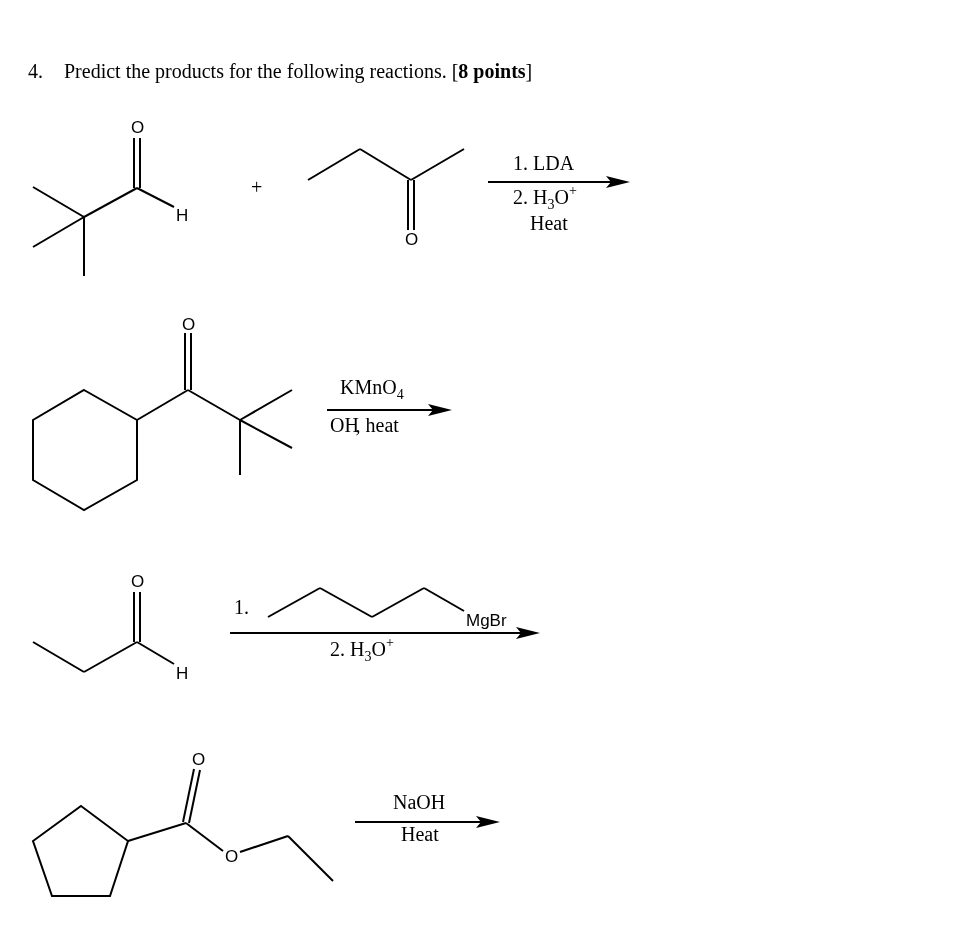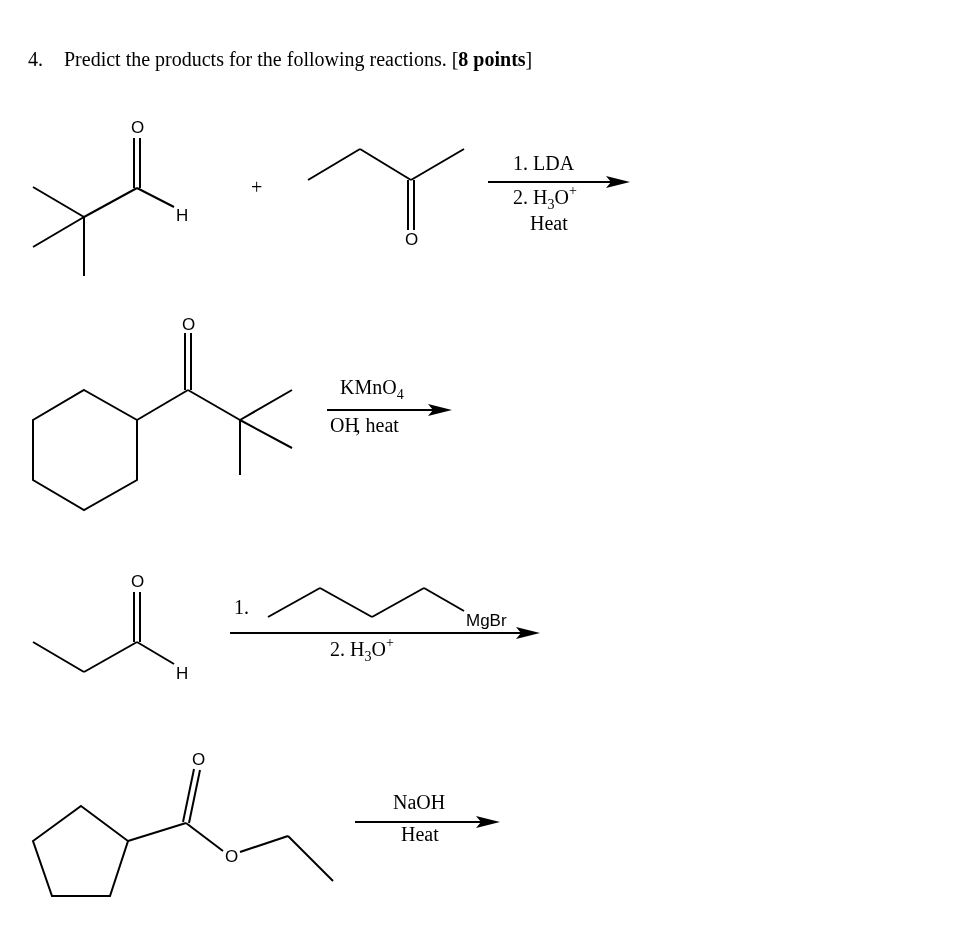--- a/index.html
+++ b/index.html
@@ -1,18 +1,18 @@
 <!DOCTYPE html>
 <html><head>
 <meta charset="utf-8">
 <style>
   html, body { margin: 0; padding: 0; background: #ffffff; }
   body { width: 964px; height: 936px; position: relative; overflow: hidden; }
   .question {
-    position: absolute; left: 28px; top: 48px;
+    position: absolute; left: 28px; top: 60px;
     font-family: "Liberation Serif", serif; font-size: 20px; color: #000;
     white-space: nowrap;
   }
   .question .num { display: inline-block; width: 36px; }
   .question b { font-weight: bold; }
   svg.canvas { position: absolute; left: 0; top: 0; }
   svg .bond { stroke: #000; stroke-width: 2; fill: none; stroke-linecap: butt; }
   svg .atom { font-family: "Liberation Sans", sans-serif; font-size: 17px; fill: #000; }
   svg .reagent { font-family: "Liberation Serif", serif; font-size: 20px; fill: #000; }
   svg .sub { font-size: 14px; }

